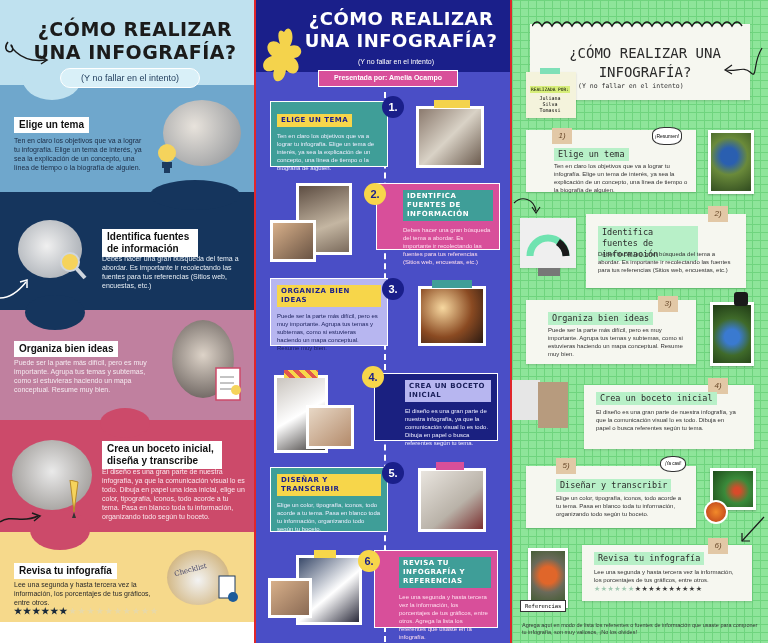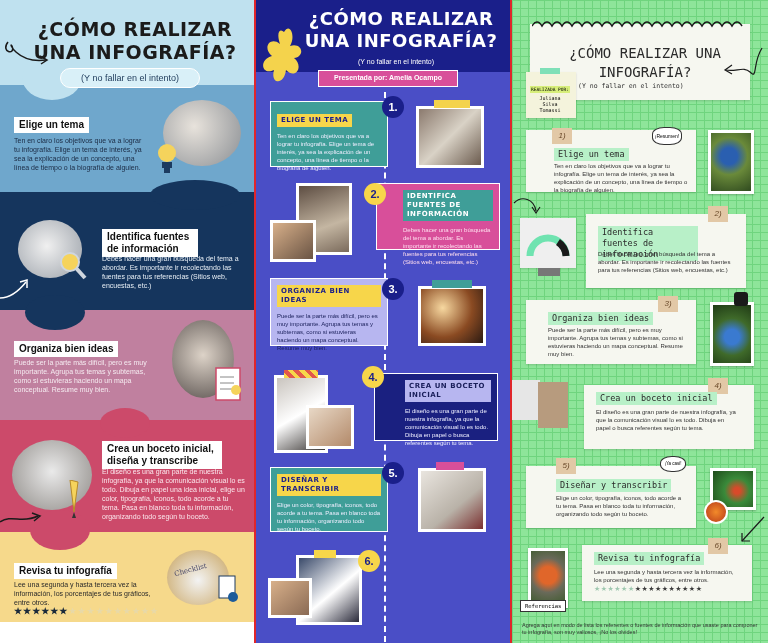--- a/index.html
+++ b/index.html
@@ -192,20 +192,24 @@
     </div>
   <div class="tape" style="left:180px;top:462px;width:28px;background:#d84f9a"></div>
 
   <div class="ph" style="left:40px;top:555px;width:66px;height:70px">
       <div style="background:linear-gradient(140deg,#3a4a6a,#fff 55%,#2a2a3a)"></div>
     </div>
   <div class="ph" style="left:12px;top:578px;width:44px;height:40px">
       <div style="background:linear-gradient(140deg,#d8b08a,#8a6a54)"></div>
     </div>
   <div class="tape" style="left:58px;top:550px;width:22px;background:#f7d64a"></div>
+  <div class="card" style="left:118px;top:550px;width:124px;height:78px;background:#d84f9a">
+    <div class="hd" style="background:#3f9e98;color:#fff;margin-left:18px">Revisa tu infografía y referencias</div>
+    <div class="tx" style="color:#fde;margin-left:18px">Lee una segunda y hasta tercera vez la información, los porcentajes de tus gráficos, entre otros. Agrega la lista los referentes que usaste en la infografía.</div>
+  </div>
   <div class="num" style="left:102px;top:550px;background:#f7d64a;color:#1a1f8a">6.</div>
 </div>
 
 <div id="c3" class="col">
   <div class="paper" style="left:18px;top:24px;width:220px;height:76px"></div>
   <svg style="position:absolute;left:20px;top:18px" width="218" height="10">
       <path d="M0 8 Q5 0 10 8 Q15 0 20 8 Q25 0 30 8 Q35 0 40 8 Q45 0 50 8 Q55 0 60 8 Q65 0 70 8 Q75 0 80 8 Q85 0 90 8 Q95 0 100 8 Q105 0 110 8 Q115 0 120 8 Q125 0 130 8 Q135 0 140 8 Q145 0 150 8 Q155 0 160 8 Q165 0 170 8 Q175 0 180 8 Q185 0 190 8 Q195 0 200 8 Q205 0 210 8" stroke="#1a1a1a" stroke-width="1.5" fill="none"></path>
     </svg>
   <div class="title">¿CÓMO REALIZAR UNA INFOGRAFÍA?</div>
   <div class="sub">(Y no fallar en el intento)</div>

